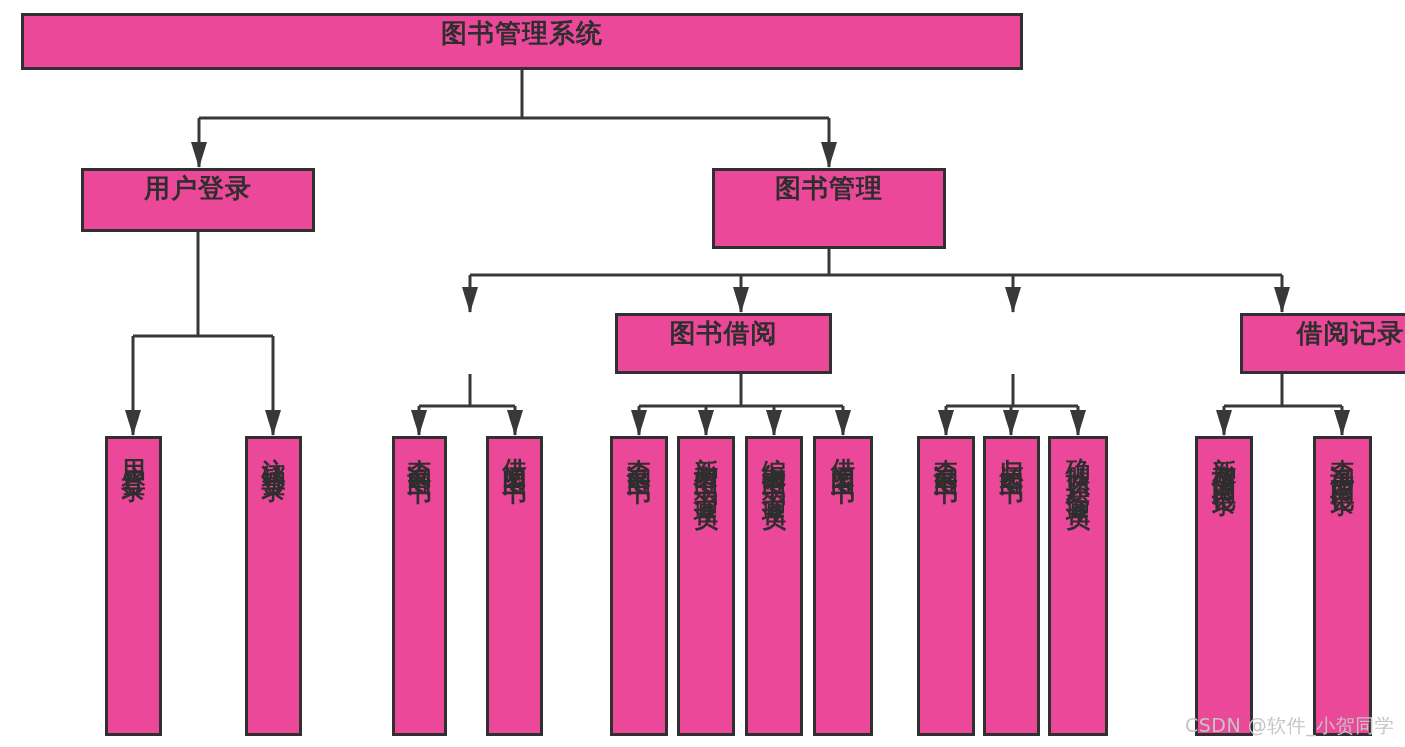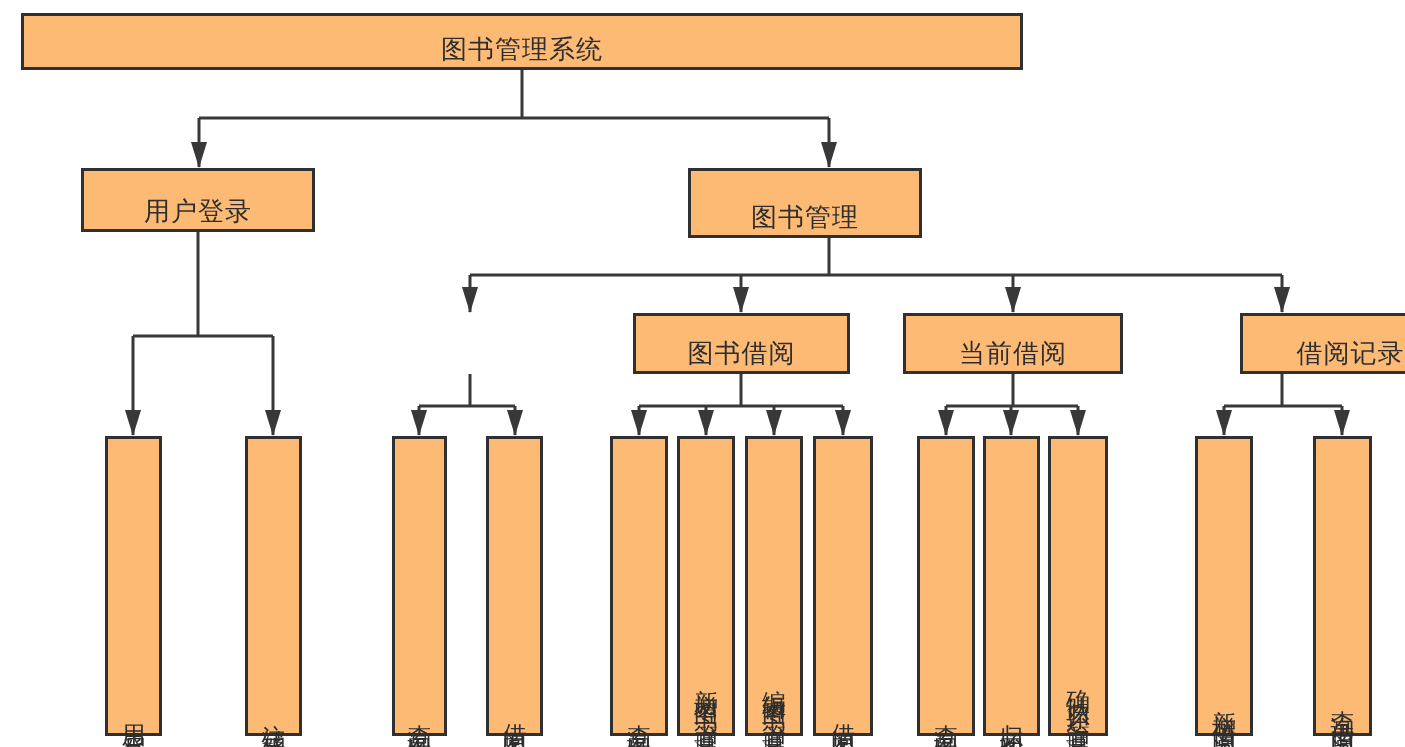--- a/index.html
+++ b/index.html
@@ -3,22 +3,22 @@
 <meta charset="utf-8">
 <style>
   html,body{margin:0;padding:0;background:#ffffff;}
   .stage{
     position:relative;width:1405px;height:747px;background:#ffffff;overflow:hidden;
     font-family:"DejaVu Sans",sans-serif;
   }
   .connectors{position:absolute;left:0;top:0;z-index:1;pointer-events:none;}
   .box{
     position:absolute;box-sizing:border-box;z-index:2;
-    border:3px solid #303030;background:#fdba74;
-    display:flex;align-items:flex-end;justify-content:center;
+    border:3px solid #303030;background:#ec4899;
+    display:flex;align-items:flex-start;justify-content:center;font-weight:bold;
   }
   .hlabel{
     font-size:26px;color:#2e2e2e;letter-spacing:1px;white-space:nowrap;
   }
   .vlabel{
     writing-mode:vertical-rl;text-orientation:mixed;
     font-size:24px;color:#2e2e2e;letter-spacing:7px;line-height:1;
   }
   .watermark{
     position:absolute;left:1185px;top:713px;z-index:6;
@@ -80,29 +80,26 @@
     </g>
   </svg>
 
   <div class="box" style="left:21px;top:13px;width:1002px;height:57px">
     <span class="hlabel">图书管理系统</span>
   </div>
 
   <div class="box" style="left:81px;top:168px;width:234px;height:64px">
     <span class="hlabel">用户登录</span>
   </div>
-  <div class="box" style="left:688px;top:168px;width:234px;height:70px">
+  <div class="box" style="left:712px;top:168px;width:234px;height:81px">
     <span class="hlabel">图书管理</span>
   </div>
 
-  <div class="box" style="left:633px;top:313px;width:217px;height:61px">
+  <div class="box" style="left:615px;top:313px;width:217px;height:61px">
     <span class="hlabel">图书借阅</span>
-  </div>
-  <div class="box" style="left:903px;top:313px;width:220px;height:61px">
-    <span class="hlabel">当前借阅</span>
   </div>
   <div class="box" style="left:1240px;top:313px;width:221px;height:61px">
     <span class="hlabel">借阅记录</span>
   </div>
 
   <div class="box" style="left:105px;top:436px;width:57px;height:300px">
     <span class="vlabel">用户登录</span>
   </div>
   <div class="box" style="left:245px;top:436px;width:57px;height:300px">
     <span class="vlabel">注销登录</span>
@@ -138,14 +135,15 @@
     <span class="vlabel">确认归还（管理员）</span>
   </div>
 
   <div class="box" style="left:1195px;top:436px;width:58px;height:300px">
     <span class="vlabel">新增借阅记录</span>
   </div>
   <div class="box" style="left:1313px;top:436px;width:59px;height:300px">
     <span class="vlabel">查询借阅记录</span>
   </div>
 
+  <div class="watermark">CSDN @软件_小贺同学</div>
 
 </div>
 
 </body></html>

